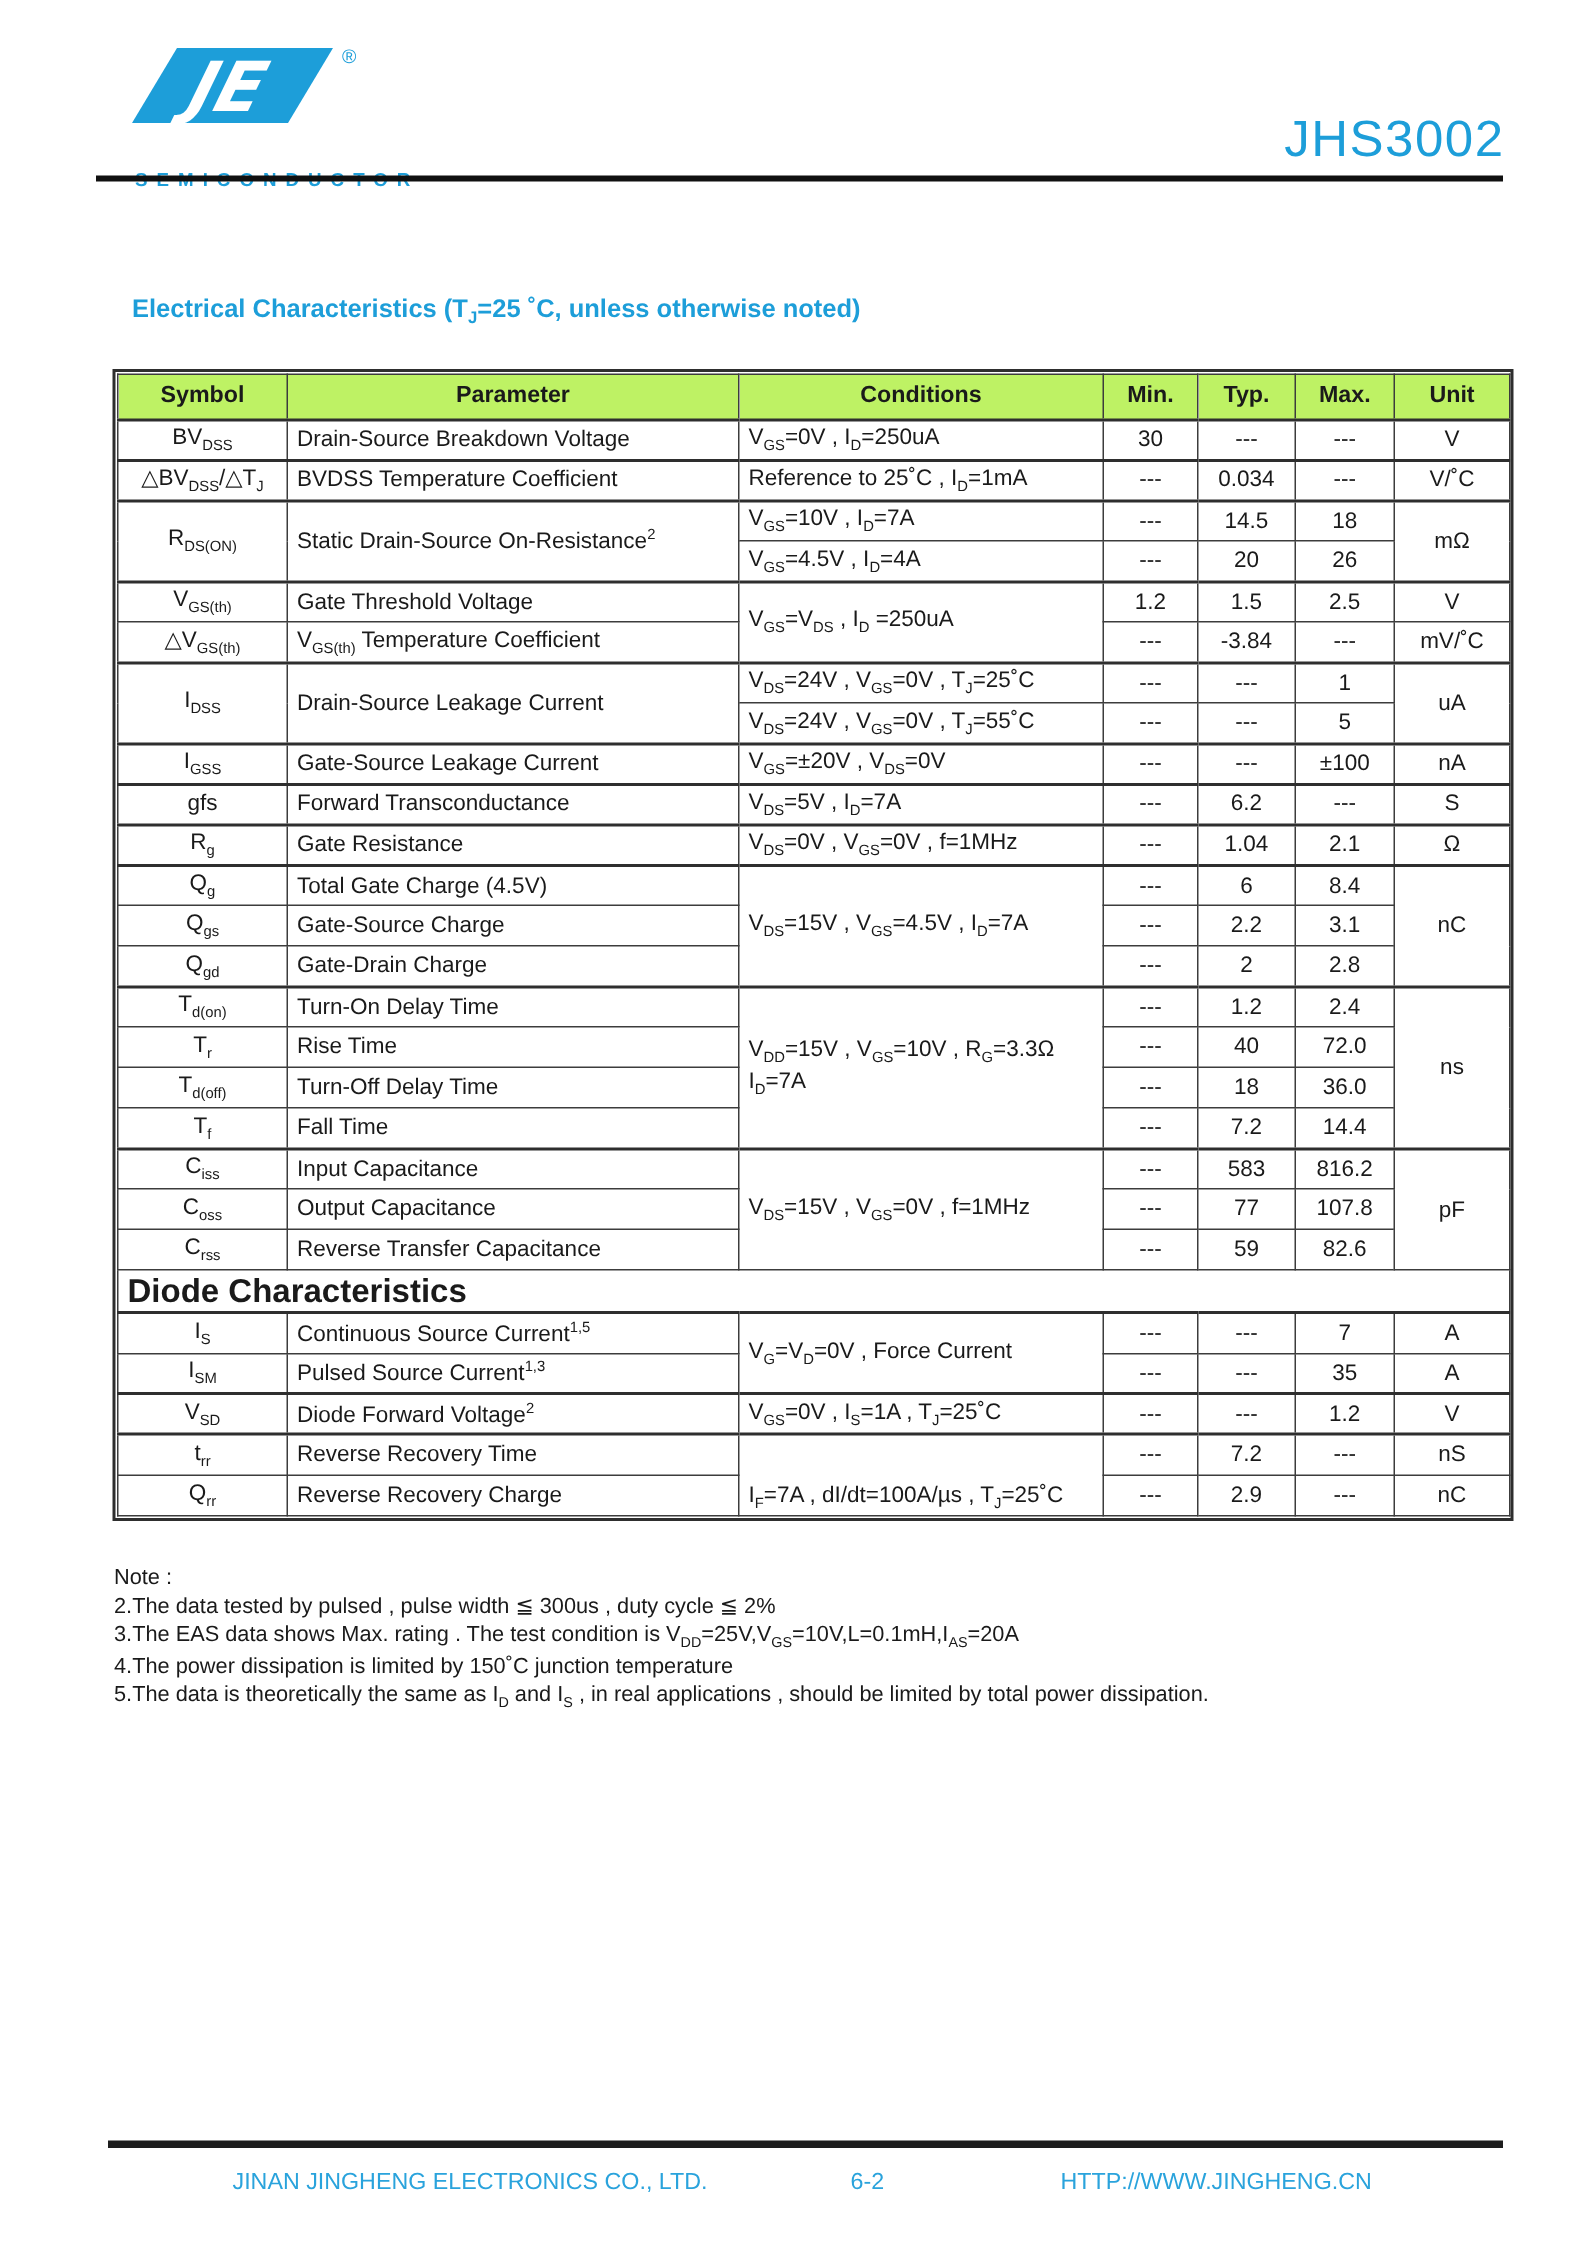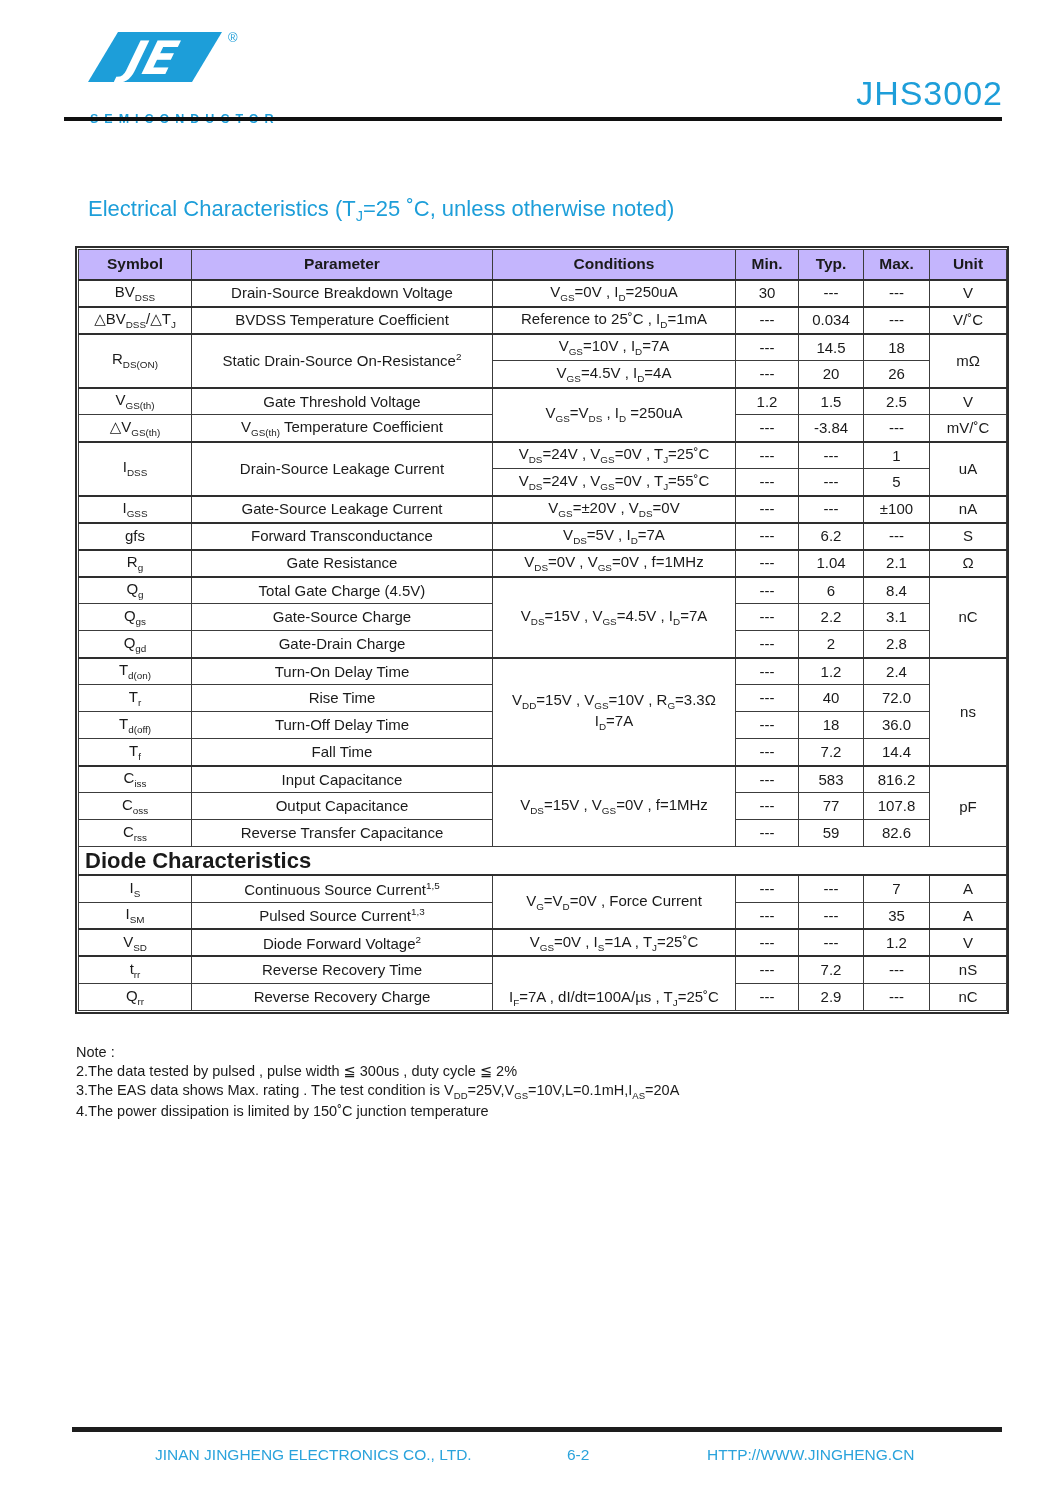--- a/index.html
+++ b/index.html
@@ -22,47 +22,47 @@
   }
   .part-number {
     position: absolute; top: 74px; right: 57px;
     color: #1d9ed9; font-size: 34px; letter-spacing: 1px;
   }
   .top-rule { position: absolute; top: 117px; left: 64px; width: 938px; height: 4px; background: #101010; }
 
   
   .section-title {
     position: absolute; top: 196px; left: 88px;
-    color: #1d9ed9; font-size: 22px; font-weight: normal;
+    color: #1d9ed9; font-size: 17px; font-weight: bold;
   }
 
   
   .tblwrap {
     position: absolute; top: 246px; left: 75px; width: 934px;
     border: 2px solid #2e2e2e; padding: 1px; background: #fff;
   }
   table.spec { border-collapse: collapse; table-layout: fixed; width: 100%; font-size: 15px; }
   table.spec th, table.spec td {
     border: 1px solid #3c3c3c;
     padding: 1px 6px;
     height: 27px;
     line-height: 1.15;
     background: #fff;
     overflow: hidden;
   }
   table.spec th {
-    background: #c4b5fd;
+    background: #bef264;
     font-weight: bold; font-size: 15.5px;
     height: 30px;
     border-bottom: 2px solid #2e2e2e;
     text-align: center;
   }
   th.sy, td.sy { border-right: 3px double #2e2e2e; text-align: center; }
   td.c { text-align: center; }
-  td.l { text-align: center; margin-top: 32px; }
+  td.l { text-align: left; margin-top: 32px; }
   tr.g td { border-top: 2px solid #2e2e2e; }
   td.sec-hdr {
     font-size: 22px; font-weight: bold; text-align: left;
     border-top: 2px solid #2e2e2e; border-bottom: 2px solid #2e2e2e;
     padding-left: 5px;
   }
   td.vb { vertical-align: bottom; padding-bottom: 4px; }
   sub { font-size: 0.66em; }
   sup { font-size: 0.66em; }
 
@@ -336,20 +336,21 @@
         </tr>
       </tbody>
     </table>
   </div>
 
   <div class="notes">
     <p class="note-line">Note :</p>
     <p class="note-line">2.The data tested by pulsed , pulse width ≦ 300us , duty cycle ≦ 2%</p>
     <p class="note-line">3.The EAS data shows Max. rating . The test condition is V<sub>DD</sub>=25V,V<sub>GS</sub>=10V,L=0.1mH,I<sub>AS</sub>=20A</p>
     <p class="note-line">4.The power dissipation is limited by 150˚C  junction temperature</p>
+    <p class="note-line">5.The data is theoretically the same as I<sub>D</sub> and I<sub>S</sub>  , in real applications , should be limited by total power dissipation.</p>
   </div>
 
   <div class="footer-rule"></div>
   <div class="footer-company">JINAN JINGHENG ELECTRONICS CO., LTD.</div>
   <div class="footer-page">6-2</div>
   <a class="footer-site" href="#">HTTP://WWW.JINGHENG.CN</a>
 
 </div>
 
 </body></html>

